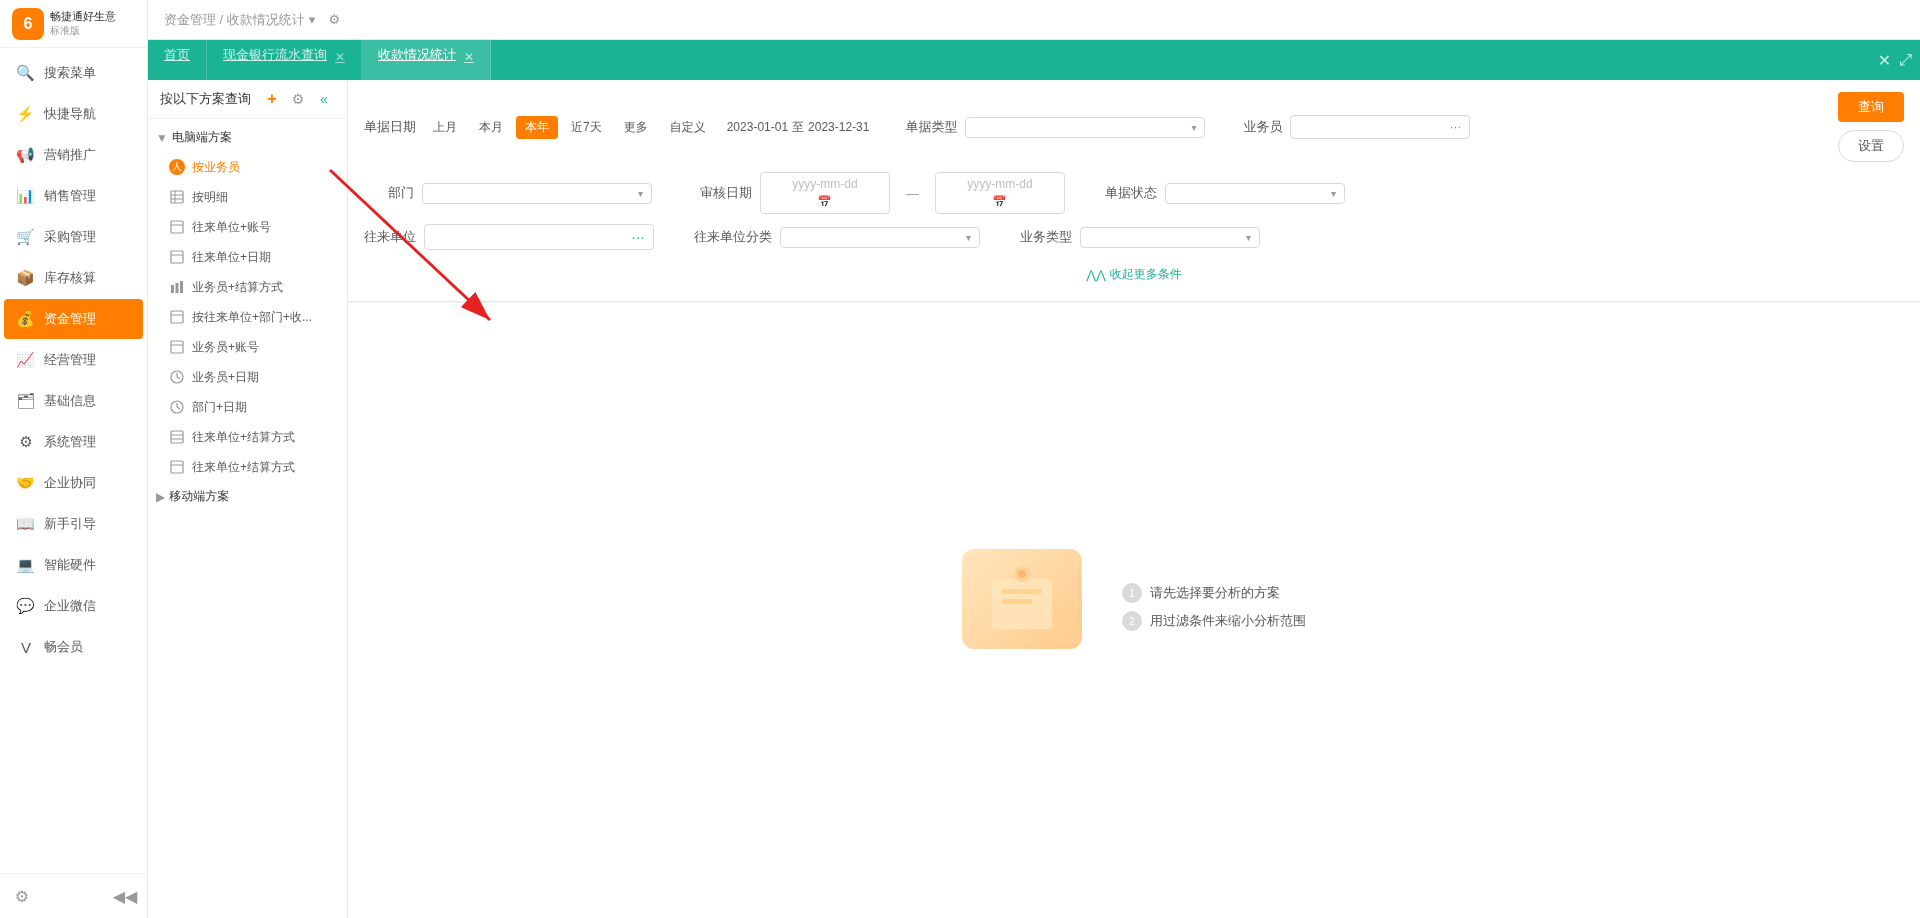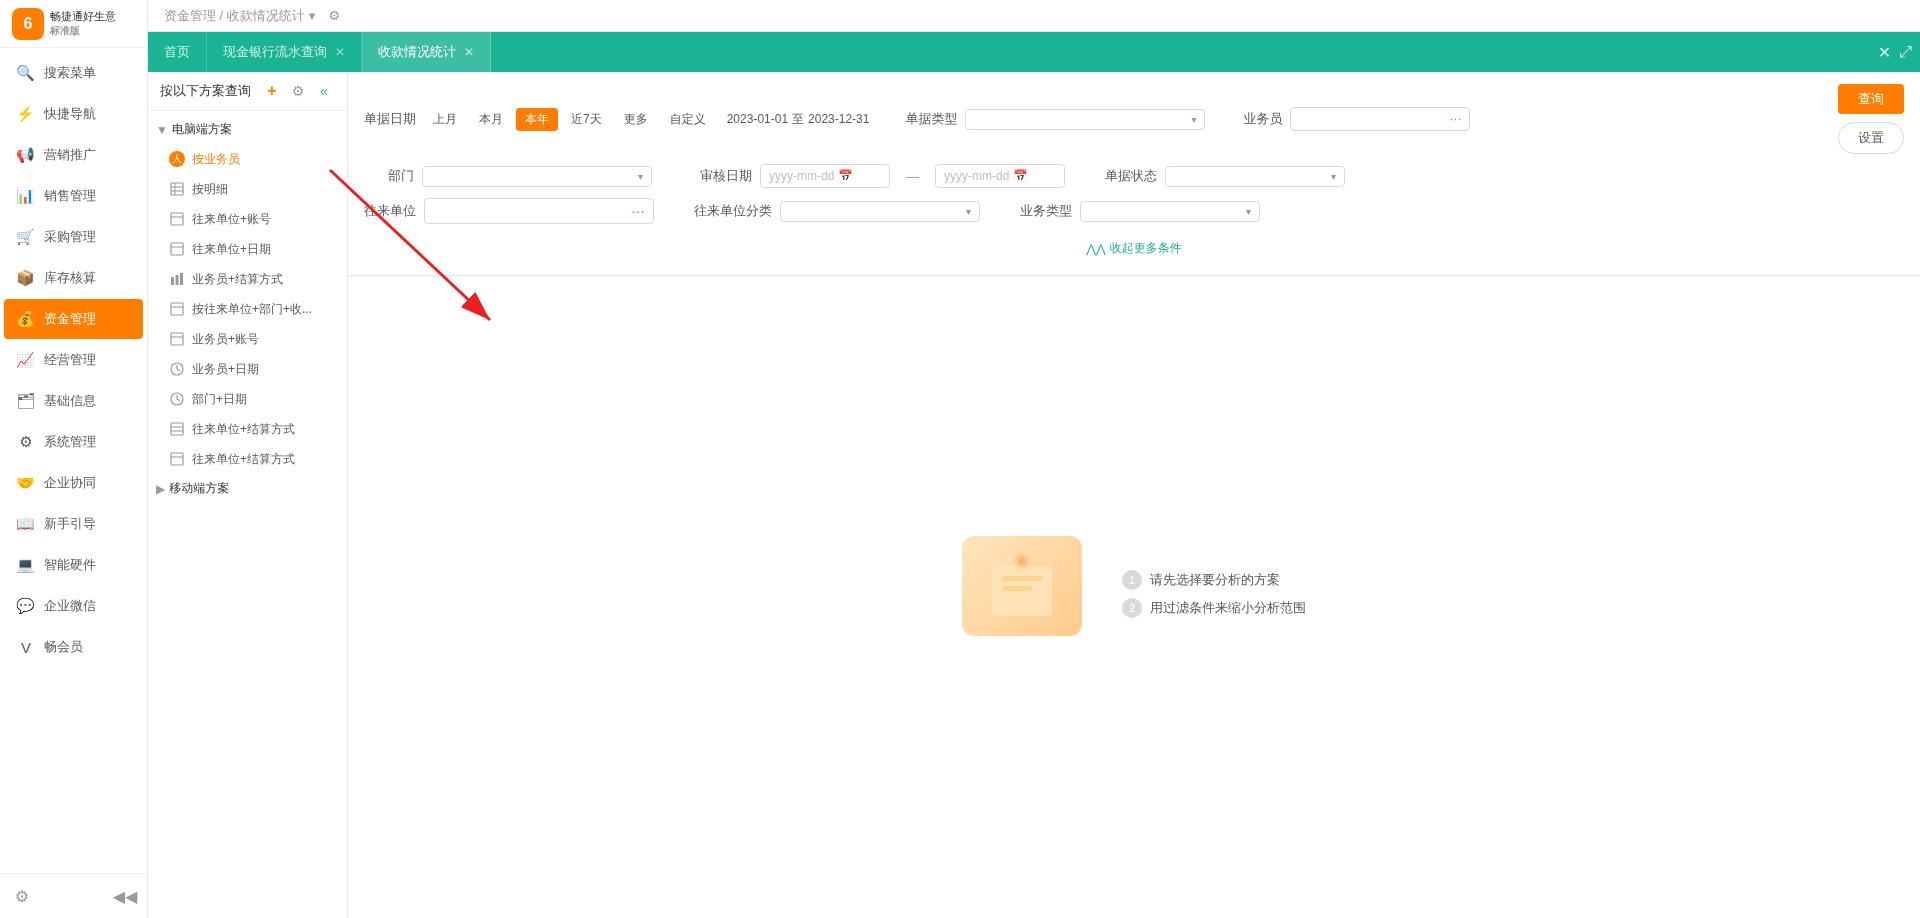--- a/index.html
+++ b/index.html
@@ -24,21 +24,21 @@
     }
     .logo-icon {
       width: 32px; height: 32px;
       background: #ff7d00;
       border-radius: 8px;
       display: flex; align-items: center; justify-content: center;
       color: white; font-weight: bold; font-size: 16px;
       margin-right: 6px;
     }
     .logo-text { font-size: 11px; color: #333; line-height: 1.3; }
-    .logo-badge { font-size: 10px; color: #999; font-weight: bold; }
+    .logo-badge { font-size: 10px; color: #999; }
     .sidebar-menu { flex: 1; overflow-y: auto; padding: 4px 0; }
     .sidebar-item {
       display: flex; align-items: center;
       padding: 10px 12px;
       cursor: pointer; color: #595959;
       border-radius: 4px; margin: 1px 4px;
     }
     .sidebar-item.active { background: #ff7d00; color: white; }
     .sidebar-item .item-icon { width: 20px; height: 20px; margin-right: 8px; display: flex; align-items: center; justify-content: center; font-size: 15px; }
     .sidebar-item .item-label { font-size: 13px; }
@@ -47,21 +47,21 @@
       border-top: 1px solid #f0f0f0;
       display: flex; align-items: center; justify-content: space-between;
     }
     .sidebar-bottom-icon { width: 28px; height: 28px; display: flex; align-items: center; justify-content: center; cursor: pointer; color: #999; font-size: 16px; }
 
     
     .main { flex: 1; display: flex; flex-direction: column; overflow: hidden; }
 
     
     .top-header {
-      height: 32px;
+      height: 40px;
       background: #fff;
       display: flex; align-items: center;
       padding: 0 16px;
       border-bottom: 1px solid #e8e8e8;
       justify-content: space-between;
     }
     .header-left { display: flex; align-items: center; gap: 8px; }
     .breadcrumb-nav { display: flex; align-items: center; gap: 4px; color: #999; font-size: 13px; }
     .header-actions { display: flex; align-items: center; gap: 16px; }
     .trial-btn {
@@ -73,25 +73,26 @@
     .user-avatar { width: 28px; height: 28px; background: #d9d9d9; border-radius: 50%; }
 
     
     .tab-bar {
       height: 40px;
       background: #1ab394;
       display: flex; align-items: stretch;
       padding: 0 0;
     }
     .tab-item {
-      display: flex; align-items: center;
-      padding: 0 16px;
+      display: flex; align-items: flex-end;
+      padding: 16px 16px;
       cursor: pointer; color: rgba(255,255,255,0.8);
       font-size: 13px; gap: 8px;
       border-right: 1px solid rgba(255,255,255,0.2);
+      text-decoration: underline;
     }
     .tab-item.home { background: transparent; }
     .tab-item.active { background: rgba(255,255,255,0.15); color: white; }
     .tab-close { font-size: 12px; opacity: 0.7; }
     .tab-spacer { flex: 1; }
     .tab-controls { display: flex; align-items: center; padding: 0 8px; gap: 8px; }
     .tab-ctrl-btn { color: rgba(255,255,255,0.8); cursor: pointer; font-size: 16px; }
 
     
     .page-area { flex: 1; display: flex; flex-direction: column; overflow: hidden; background: #f5f5f5; }
@@ -175,21 +176,21 @@
       border: 1px solid #d9d9d9; border-radius: 4px;
       padding: 4px 8px; min-width: 180px; cursor: pointer;
       background: white; font-size: 12px; color: #bfbfbf;
     }
     .filter-select-lg { min-width: 240px; }
     .chevron-icon { color: #999; font-size: 10px; }
     .filter-date-input {
       display: flex; align-items: center;
       border: 1px solid #d9d9d9; border-radius: 4px;
       padding: 4px 8px; min-width: 130px; cursor: pointer;
-      background: white; font-size: 12px; color: #bfbfbf; gap: 4px;
+      background: white; font-size: 12px; color: #bfbfbf; gap: 4px; flex-direction: column;
     }
     .date-sep { color: #999; padding: 0 8px; }
     .more-dots { color: #1ab394; cursor: pointer; font-size: 14px; }
     .query-btn {
       background: #ff7d00; color: white; border: none;
       padding: 6px 20px; border-radius: 4px; cursor: pointer; font-size: 13px;
     }
     .settings-btn {
       border: 1px solid #d9d9d9; background: white; color: #595959;
       padding: 6px 16px; border-radius: 16px; cursor: pointer; font-size: 13px;

